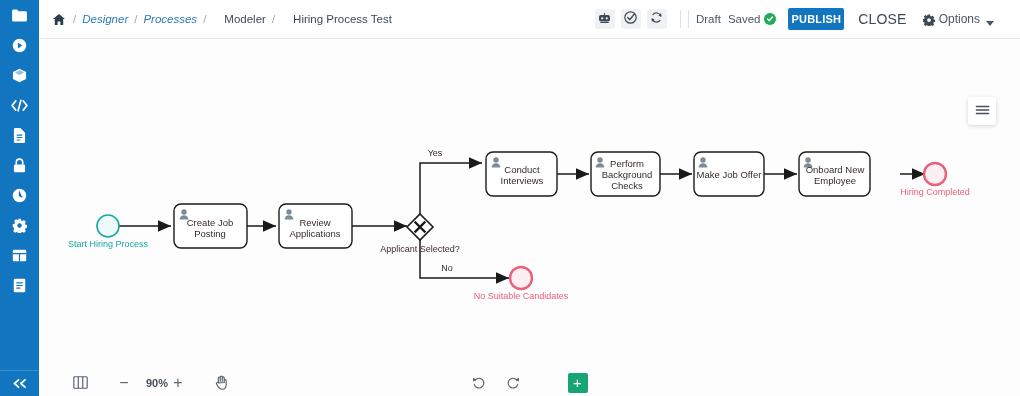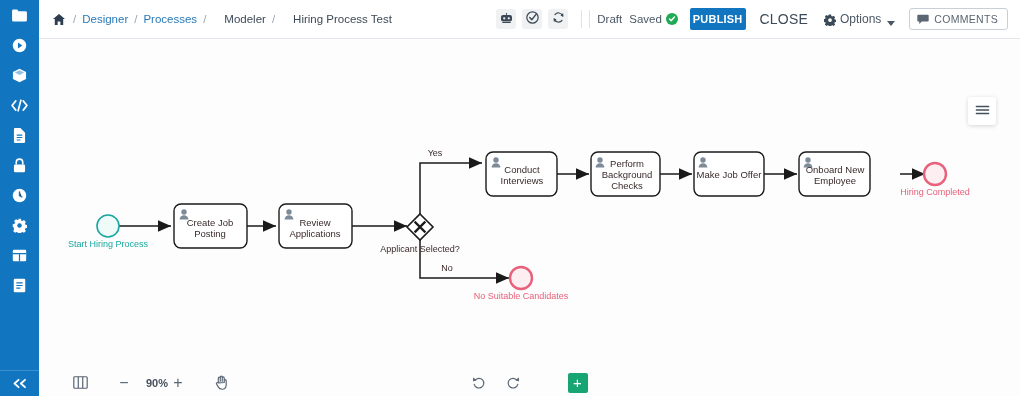--- a/index.html
+++ b/index.html
@@ -42,21 +42,21 @@
   .topbar {
     height: 39px;
     background: #ffffff;
     border-bottom: 1px solid #e3e6ea;
     display: flex; align-items: center;
     padding: 0 12px 0 14px;
     flex: 0 0 39px;
   }
   .breadcrumb { display: flex; align-items: center; font-size: 11.5px; color: #3c4a57; }
   .bc-home { color: #2c3e50; margin-right: 2px; display: flex; align-items: center; }
-  .bc-link { color: #2a7ab9; cursor: pointer; }
+  .bc-link { color: #2a7ab9; cursor: pointer; font-style: italic; }
   .bc-cur { color: #3c4a57; margin-left: 12px; }
   .bc-sep { color: #9aa6b2; margin: 0 6px; }
 
   .tb-right { margin-left: auto; display: flex; align-items: center; }
   .icon-btn {
     width: 20px; height: 20px; border-radius: 3px;
     background: #f0f1f3;
     display: flex; align-items: center; justify-content: center;
     margin-right: 6px; cursor: pointer; color: #3c4a57;
   }
@@ -309,28 +309,20 @@
           <span class="gear-ic">
             <svg width="12" height="12" viewBox="0 0 16 16">
                 <path fill="currentColor" d="M6.6.8h2.8l.4 1.9 1.3.55 1.7-1 2 2-1 1.7.55 1.3 1.9.4v2.8l-1.9.4-.55 1.3 1 1.7-2 2-1.7-1-1.3.55-.4 1.9H6.6l-.4-1.9-1.3-.55-1.7 1-2-2 1-1.7-.55-1.3-1.9-.4V6.6l1.9-.4.55-1.3-1-1.7 2-2 1.7 1 1.3-.55z"></path>
                 <circle cx="8" cy="8" r="2.5" fill="#fff"></circle>
               </svg>
           </span>
           <span>Options</span>
           <span class="caret"></span>
         </div>
 
-        <button class="btn-comments">
-          <span class="cm-ic">
-            <svg width="12" height="11" viewBox="0 0 13 12">
-                <path fill="currentColor" d="M1.2.8h10.6a.9.9 0 0 1 .9.9v5.6a.9.9 0 0 1-.9.9H5.2L2.4 11V8.2H1.2a.9.9 0 0 1-.9-.9V1.7a.9.9 0 0 1 .9-.9z"></path>
-              </svg>
-          </span>
-          <span>COMMENTS</span>
-        </button>
       </div>
     </header>
 
     <div class="canvas">
 
       <svg class="bpmn-svg" width="981" height="357" viewBox="0 0 981 357">
         <defs>
           <marker id="arw" markerWidth="10" markerHeight="8" refX="9" refY="4" orient="auto">
             <path d="M0,0 L9,4 L0,8 z" fill="#1a1a1a"></path>
           </marker>

